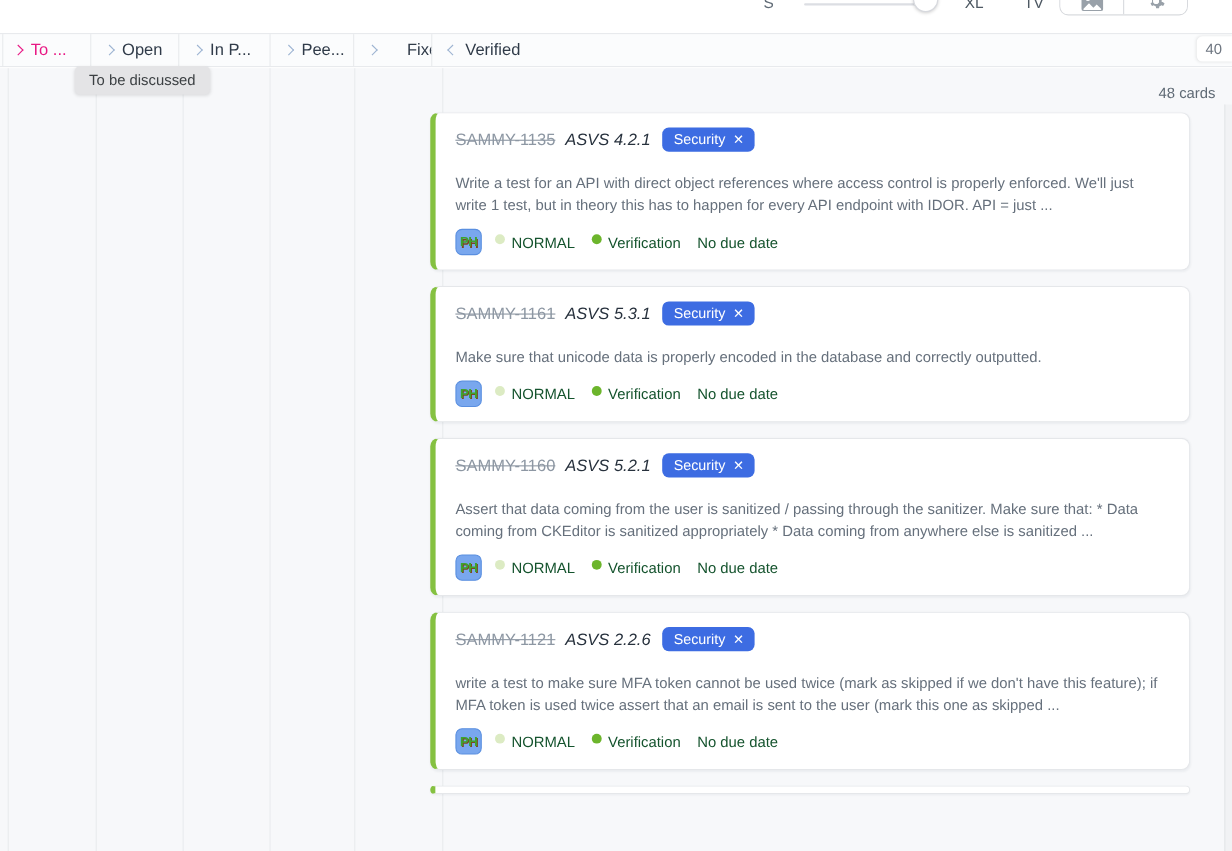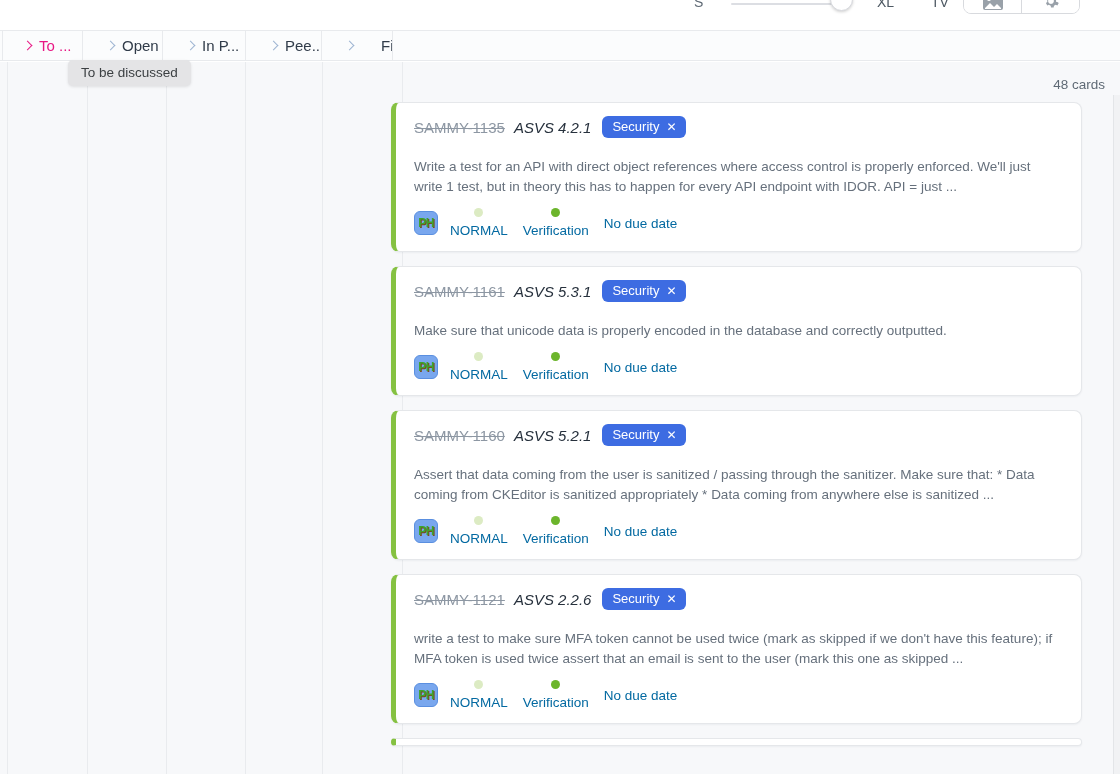--- a/index.html
+++ b/index.html
@@ -18,21 +18,21 @@
     background:#fff; border:1px solid #d7d9de; box-shadow:0 1px 3px rgba(0,0,0,.18); }
   .btn-group { position:absolute; left:963px; top:-14px; width:117px; height:28px; display:flex;
     border:1px solid #d8dade; border-radius:8px; background:#fff; overflow:hidden; }
   .btn-group button { flex:1; border:none; background:#fff; display:flex; align-items:flex-end; justify-content:center; cursor:pointer; padding-bottom:3px; }
   .btn-group button + button { border-left:1px solid #d8dade; }
 
   
   .col-header { position:absolute; top:30px; left:0; width:1120px; height:31px; background:#fbfcfd;
     border-top:1px solid #e8eaed; border-bottom:1px solid #e8eaed; display:flex; }
   .col-header::before { content:""; position:absolute; left:2px; top:0; bottom:0; width:1px; background:#e8eaed; }
-  .hcell { display:flex; align-items:center; gap:8px; padding-left:24px; border-right:1px solid #e8eaed;
+  .hcell { display:flex; align-items:center; gap:8px; padding-left:13px; border-right:1px solid #e8eaed;
     font-size:15px; color:#303b49; cursor:pointer; white-space:nowrap; overflow:hidden; }
   .hcell.w1{width:83px;} .hcell.w2{width:80px;} .hcell.w3{width:83px;} .hcell.w4{width:76px;} .hcell.w5{width:71px;gap:28px;}
   .hcell.wlast{flex:1; border-right:none; position:relative;}
   .chev { width:7px; height:7px; border-right:1.6px solid #9db4d2; border-bottom:1.6px solid #9db4d2; flex:0 0 auto; }
   .chev.right { transform:rotate(-45deg); }
   .chev.left  { transform:rotate(135deg); margin-left:2px; }
   .hcell.hot { color:#e81884; }
   .hcell.hot .chev { border-color:#e81884; }
   .count-badge { position:absolute; right:0; top:2px; background:#fff; border-radius:5px 0 0 5px;
     padding:4px 9px 4px 8px; font-size:13.5px; color:#6e7681; box-shadow:0 0 3px rgba(0,0,0,.10); }
@@ -53,21 +53,21 @@
   .key { font-size:15px; color:#8d97a3; text-decoration:line-through; }
   .title { font-size:15px; color:#27313d; font-weight:500;font-style:italic; }
   .tag { display:inline-flex; align-items:center; gap:7px; background:#3d6ce2; color:#fff;
     font-size:13px; padding:3px 10px 4px; border-radius:6px; margin-left:2px; cursor:pointer; }
   .tag .x { font-size:12px; line-height:1; }
   .card-body { font-size:13.5px; line-height:20px; color:#66707c; margin-bottom:11px; }
   .card-foot { display:flex; align-items:center; gap:15px; }
   .avatar { width:24px; height:24px; border-radius:6px; background:#79a7ee; border:1px solid #5a8fe0;
     color:#3ea32e; font-weight:bold; font-size:12px; letter-spacing:-0.5px; display:flex; align-items:center;
     justify-content:center; text-shadow:1px 1px 0 #7a4a1f; margin-right:-3px; }
-  .meta { display:flex; align-items:center; gap:6px; font-size:13.5px; color:#0369a1;flex-direction:column; }
+  .meta { display:flex; align-items:flex-start; gap:6px; font-size:13.5px; color:#14532d; }
   .dot { width:9px; height:9px; border-radius:50%; display:inline-block; }
   .dot.pale { background:#dcebc3; }
   .dot.green { background:#6cb52c; }
   .card.partial { height:8px; padding:0; }
 
   .scrollbar { position:absolute; top:33px; right:0; width:7px; bottom:0; background:#f1f2f4; border-left:1px solid #e3e5e8; cursor:pointer; }
 </style>
 </head>
 <body>
 
@@ -110,20 +110,25 @@
       <span>In P...</span>
     </div>
     <div class="hcell w4">
       <i class="chev right"></i>
       <span>Pee...</span>
     </div>
     <div class="hcell w5">
       <i class="chev right"></i>
       <span>Fixed</span>
     </div>
+    <div class="hcell wlast">
+      <i class="chev left"></i>
+      <span>Verified</span>
+      <span class="count-badge">40</span>
+    </div>
   </div>
 
   <div class="tooltip">To be discussed</div>
 
   <div class="board">
     <div class="vline" style="left:7px"></div>
     <div class="vline" style="left:87px"></div>
     <div class="vline" style="left:166px"></div>
     <div class="vline" style="left:245px"></div>
     <div class="vline" style="left:322px"></div>

